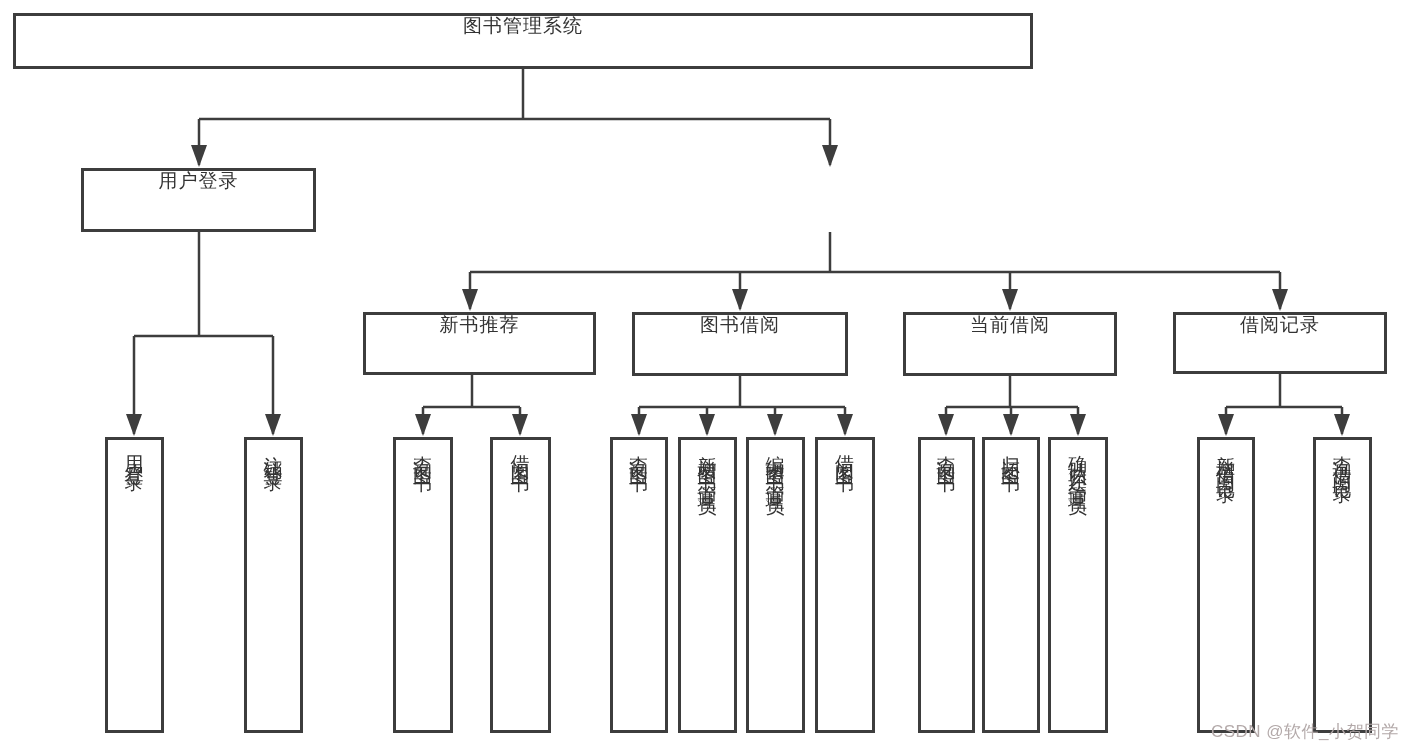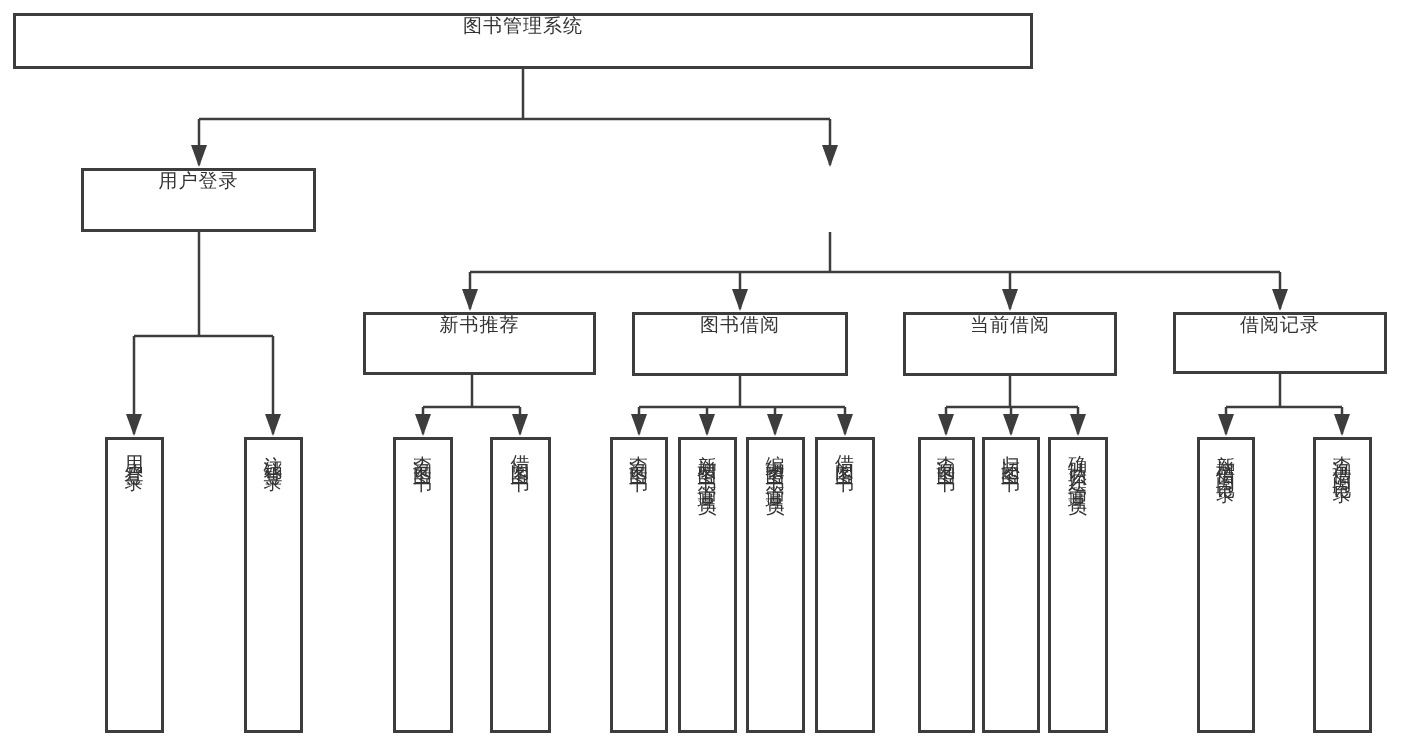--- a/index.html
+++ b/index.html
@@ -146,13 +146,14 @@
     <span>确认归还（管理员）</span>
   </div>
 
   <div class="node v" style="left:1197px;top:437px;width:58px;height:296px">
     <span>新增借阅记录</span>
   </div>
   <div class="node v" style="left:1313px;top:437px;width:59px;height:296px">
     <span>查询借阅记录</span>
   </div>
 
+  <div class="watermark">CSDN @软件_小贺同学</div>
 </div>
 
 </body></html>

